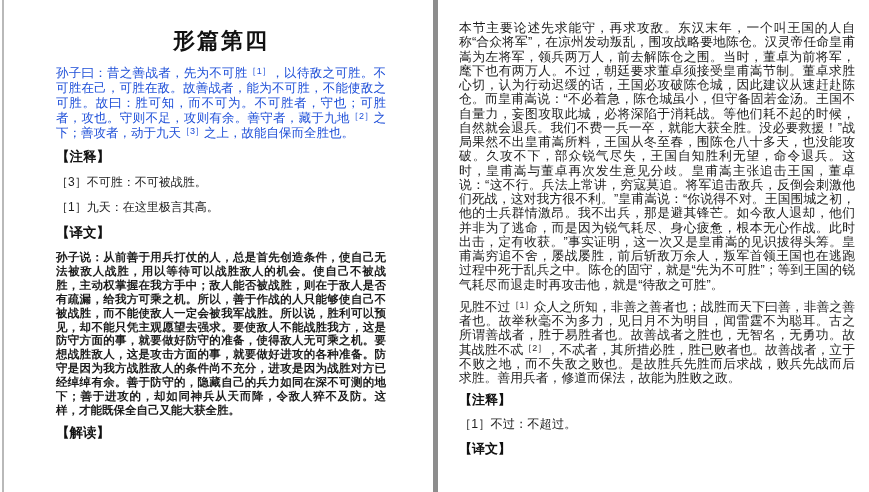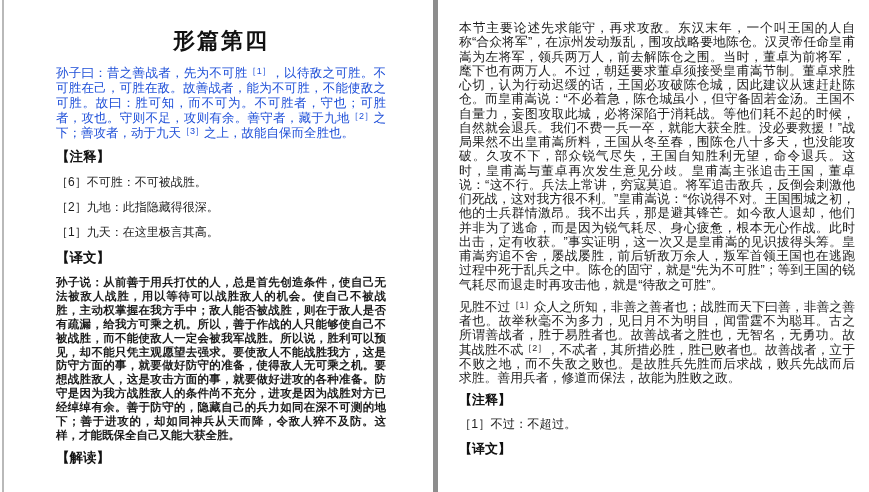--- a/index.html
+++ b/index.html
@@ -79,22 +79,21 @@
 <div class="book">
   <div class="edge-line"></div>
 
   <div class="page page-left">
     <h1 class="chapter-title">形篇第四</h1>
 
     <p class="classic">孙子曰：昔之善战者，先为不可胜<sup>［1］</sup>，以待敌之可胜。不可胜在己，可胜在敌。故善战者，能为不可胜，不能使敌之可胜。故曰：胜可知，而不可为。不可胜者，守也；可胜者，攻也。守则不足，攻则有余。善守者，藏于九地<sup>［2］</sup>之下；善攻者，动于九天<sup>［3］</sup>之上，故能自保而全胜也。</p>
 
     <h3 class="sec-heading">【注释】</h3>
 
-    <p class="note">［6］不可胜：不可被战胜。</p>
-    <p class="note">［2］九地：此指隐藏得很深。</p>
+    <p class="note">［3］不可胜：不可被战胜。</p>
     <p class="note">［1］九天：在这里极言其高。</p>
 
     <h3 class="sec-heading">【译文】</h3>
 
     <p class="trans">孙子说：从前善于用兵打仗的人，总是首先创造条件，使自己无法被敌人战胜，用以等待可以战胜敌人的机会。使自己不被战胜，主动权掌握在我方手中；敌人能否被战胜，则在于敌人是否有疏漏，给我方可乘之机。所以，善于作战的人只能够使自己不被战胜，而不能使敌人一定会被我军战胜。所以说，胜利可以预见，却不能只凭主观愿望去强求。要使敌人不能战胜我方，这是防守方面的事，就要做好防守的准备，使得敌人无可乘之机。要想战胜敌人，这是攻击方面的事，就要做好进攻的各种准备。防守是因为我方战胜敌人的条件尚不充分，进攻是因为战胜对方已经绰绰有余。善于防守的，隐藏自己的兵力如同在深不可测的地下；善于进攻的，却如同神兵从天而降，令敌人猝不及防。这样，才能既保全自己又能大获全胜。</p>
 
     <h3 class="sec-heading interp-heading">【解读】</h3>
   </div>
 
   <div class="divider"></div>

